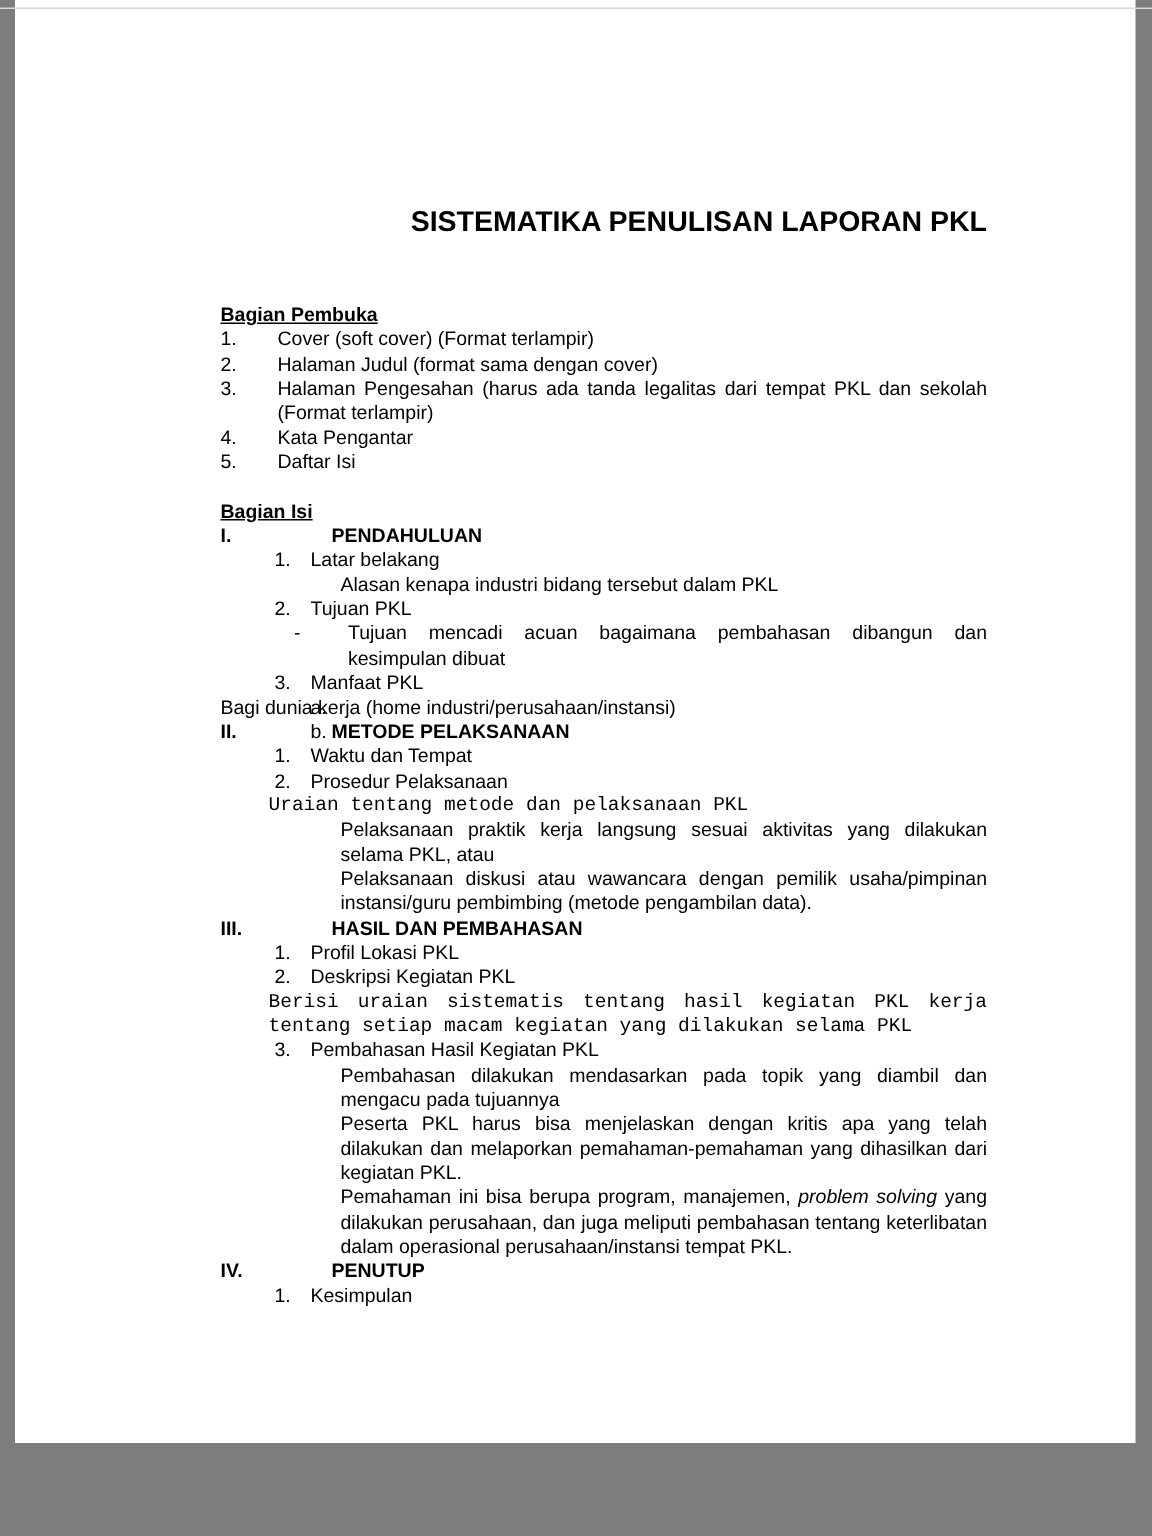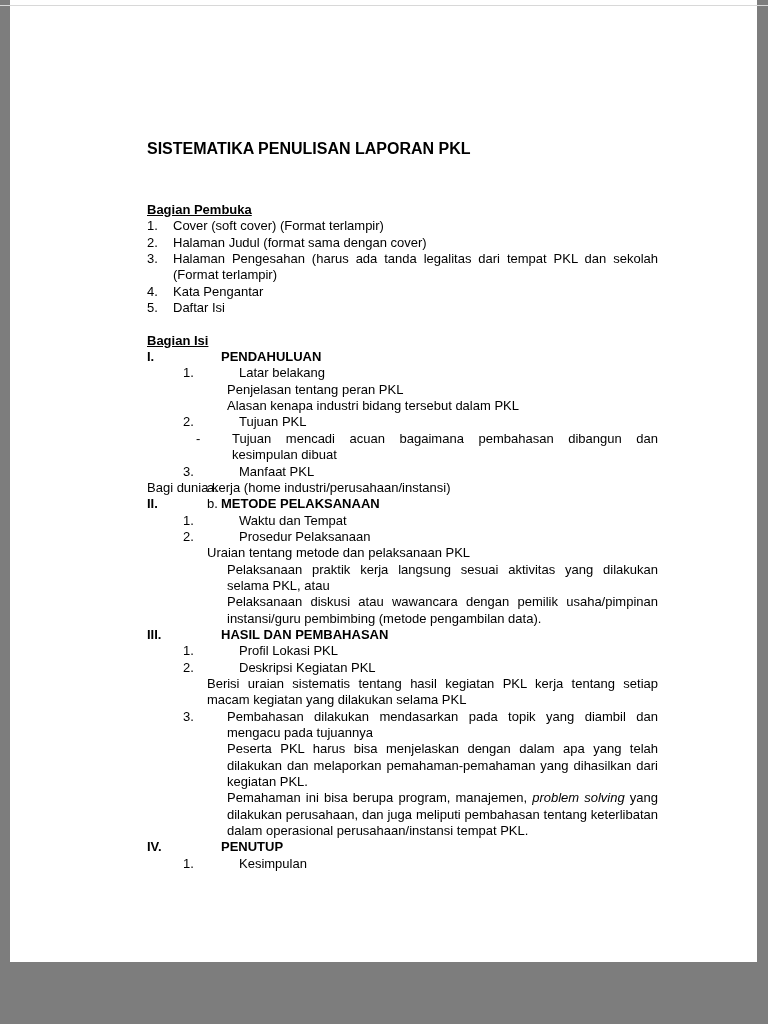--- a/index.html
+++ b/index.html
@@ -34,51 +34,51 @@
   }
   .content {
     position: absolute;
     left: 137px;  
     top: 139px;
     width: 511px;
     font-size: 13px;
     line-height: 16.35px;
   }
   .doc-title {
-    font-size: 16px;
+    font-size: 19px;
     font-weight: bold;
     line-height: 20px;
-    text-align: left;
+    text-align: right;
     margin: 0 0 43px 0;
   }
   .line { position: relative; }
   .line .marker { position: absolute; top: 0; }
   .line .text { display: block; }
 
   .section-heading .text {
     font-weight: bold;
     text-decoration: underline;
   }
 
   .item-top .marker { left: 0; }
-  .item-top .text { margin-left: 26px; }
+  .item-top .text { margin-left: 38px; }
 
   .roman-heading .marker { left: 0; font-weight: bold; }
   .roman-heading .text { margin-left: 54px; font-weight: bold; padding-left: 20px; }
 
   .item-sub .marker { left: 36px; }
-  .item-sub .text { margin-left: 92px; }
+  .item-sub .text { margin-left: 60px; }
 
   .dash-item .marker { left: 49px; }
   .dash-item .text { margin-left: 85px; }
 
   .item-letter .marker { left: 60px; }
   .item-letter .text { }
 
-  .para-sub .text { margin-left: 60px; }
+  .para-sub .text { margin-left: 32px; font-family: Liberation Mono, monospace; }
   .para-subsub .text { margin-left: 80px; }
 
   .justify .text { text-align: justify; }
   .italic { font-style: italic; }
 </style>
 </head>
 <body>
 
 <div class="page">
   <div class="content">
@@ -112,23 +112,20 @@
       </div>
       <div class="line roman-heading">
         <span class="marker">I.</span>
         <span class="text">PENDAHULUAN</span>
       </div>
       <div class="line item-sub">
         <span class="marker">1.</span>
         <span class="text">Latar belakang</span>
       </div>
       <div class="line para-subsub">
-        <span class="text">Penjelasan tentang peran PKL</span>
-      </div>
-      <div class="line para-subsub">
         <span class="text">Alasan kenapa industri bidang tersebut dalam PKL</span>
       </div>
       <div class="line item-sub">
         <span class="marker">2.</span>
         <span class="text">Tujuan PKL</span>
       </div>
       <div class="line dash-item justify">
         <span class="marker">-</span>
         <span class="text">Tujuan mencadi acuan bagaimana pembahasan dibangun dan kesimpulan dibuat</span>
       </div>
@@ -174,26 +171,27 @@
       </div>
       <div class="line item-sub">
         <span class="marker">2.</span>
         <span class="text">Deskripsi Kegiatan PKL</span>
       </div>
       <div class="line para-sub justify">
         <span class="text">Berisi uraian sistematis tentang hasil kegiatan PKL kerja tentang setiap macam kegiatan yang dilakukan selama PKL</span>
       </div>
       <div class="line item-sub">
         <span class="marker">3.</span>
+        <span class="text">Pembahasan Hasil Kegiatan PKL</span>
       </div>
       <div class="line para-subsub justify">
         <span class="text">Pembahasan dilakukan mendasarkan pada topik yang diambil dan mengacu pada tujuannya</span>
       </div>
       <div class="line para-subsub justify">
-        <span class="text">Peserta PKL harus bisa menjelaskan dengan dalam apa yang telah dilakukan dan melaporkan pemahaman-pemahaman yang dihasilkan dari kegiatan PKL.</span>
+        <span class="text">Peserta PKL harus bisa menjelaskan dengan kritis apa yang telah dilakukan dan melaporkan pemahaman-pemahaman yang dihasilkan dari kegiatan PKL.</span>
       </div>
       <div class="line para-subsub justify">
         <span class="text"><span>Pemahaman ini bisa berupa program, manajemen, </span><span class="italic">problem solving</span><span> yang dilakukan perusahaan, dan juga meliputi pembahasan tentang keterlibatan dalam operasional perusahaan/instansi tempat PKL.</span></span>
       </div>
       <div class="line roman-heading">
         <span class="marker">IV.</span>
         <span class="text">PENUTUP</span>
       </div>
       <div class="line item-sub">
         <span class="marker">1.</span>

